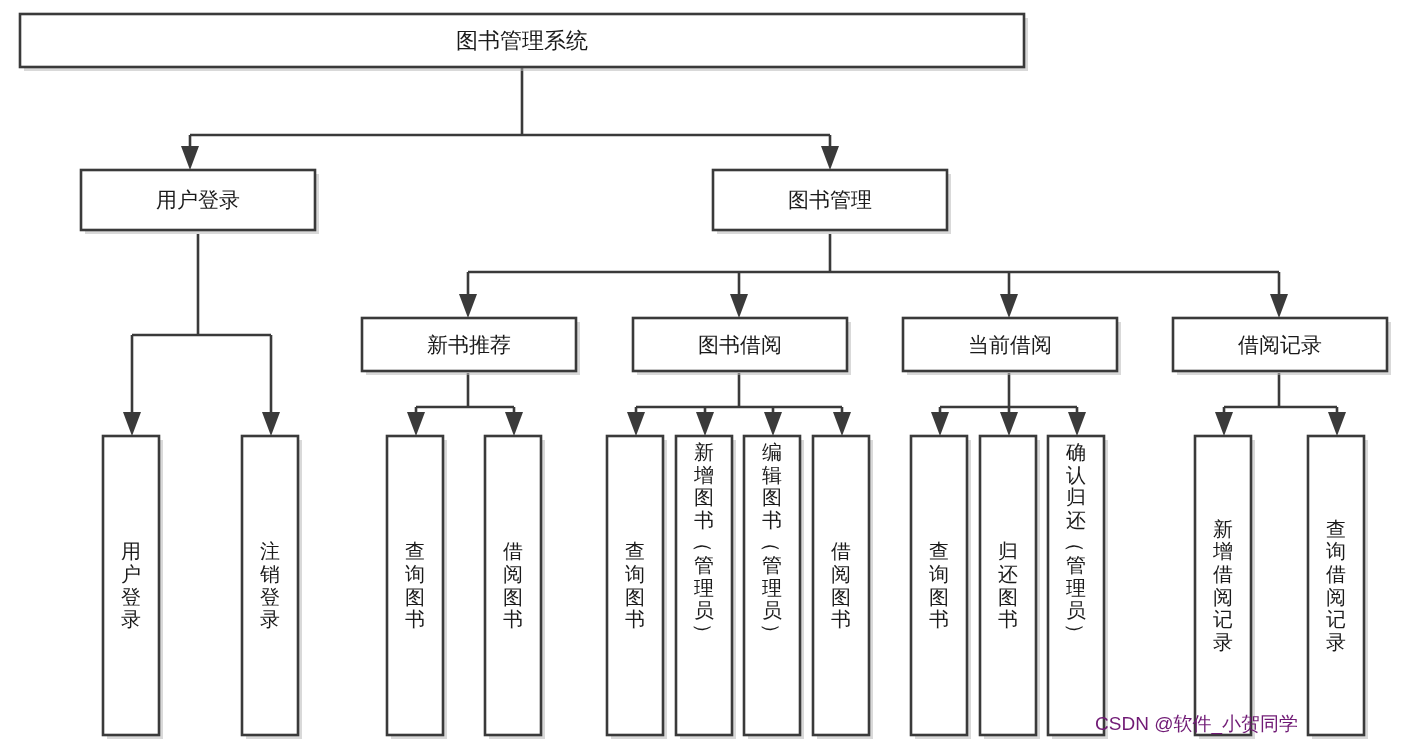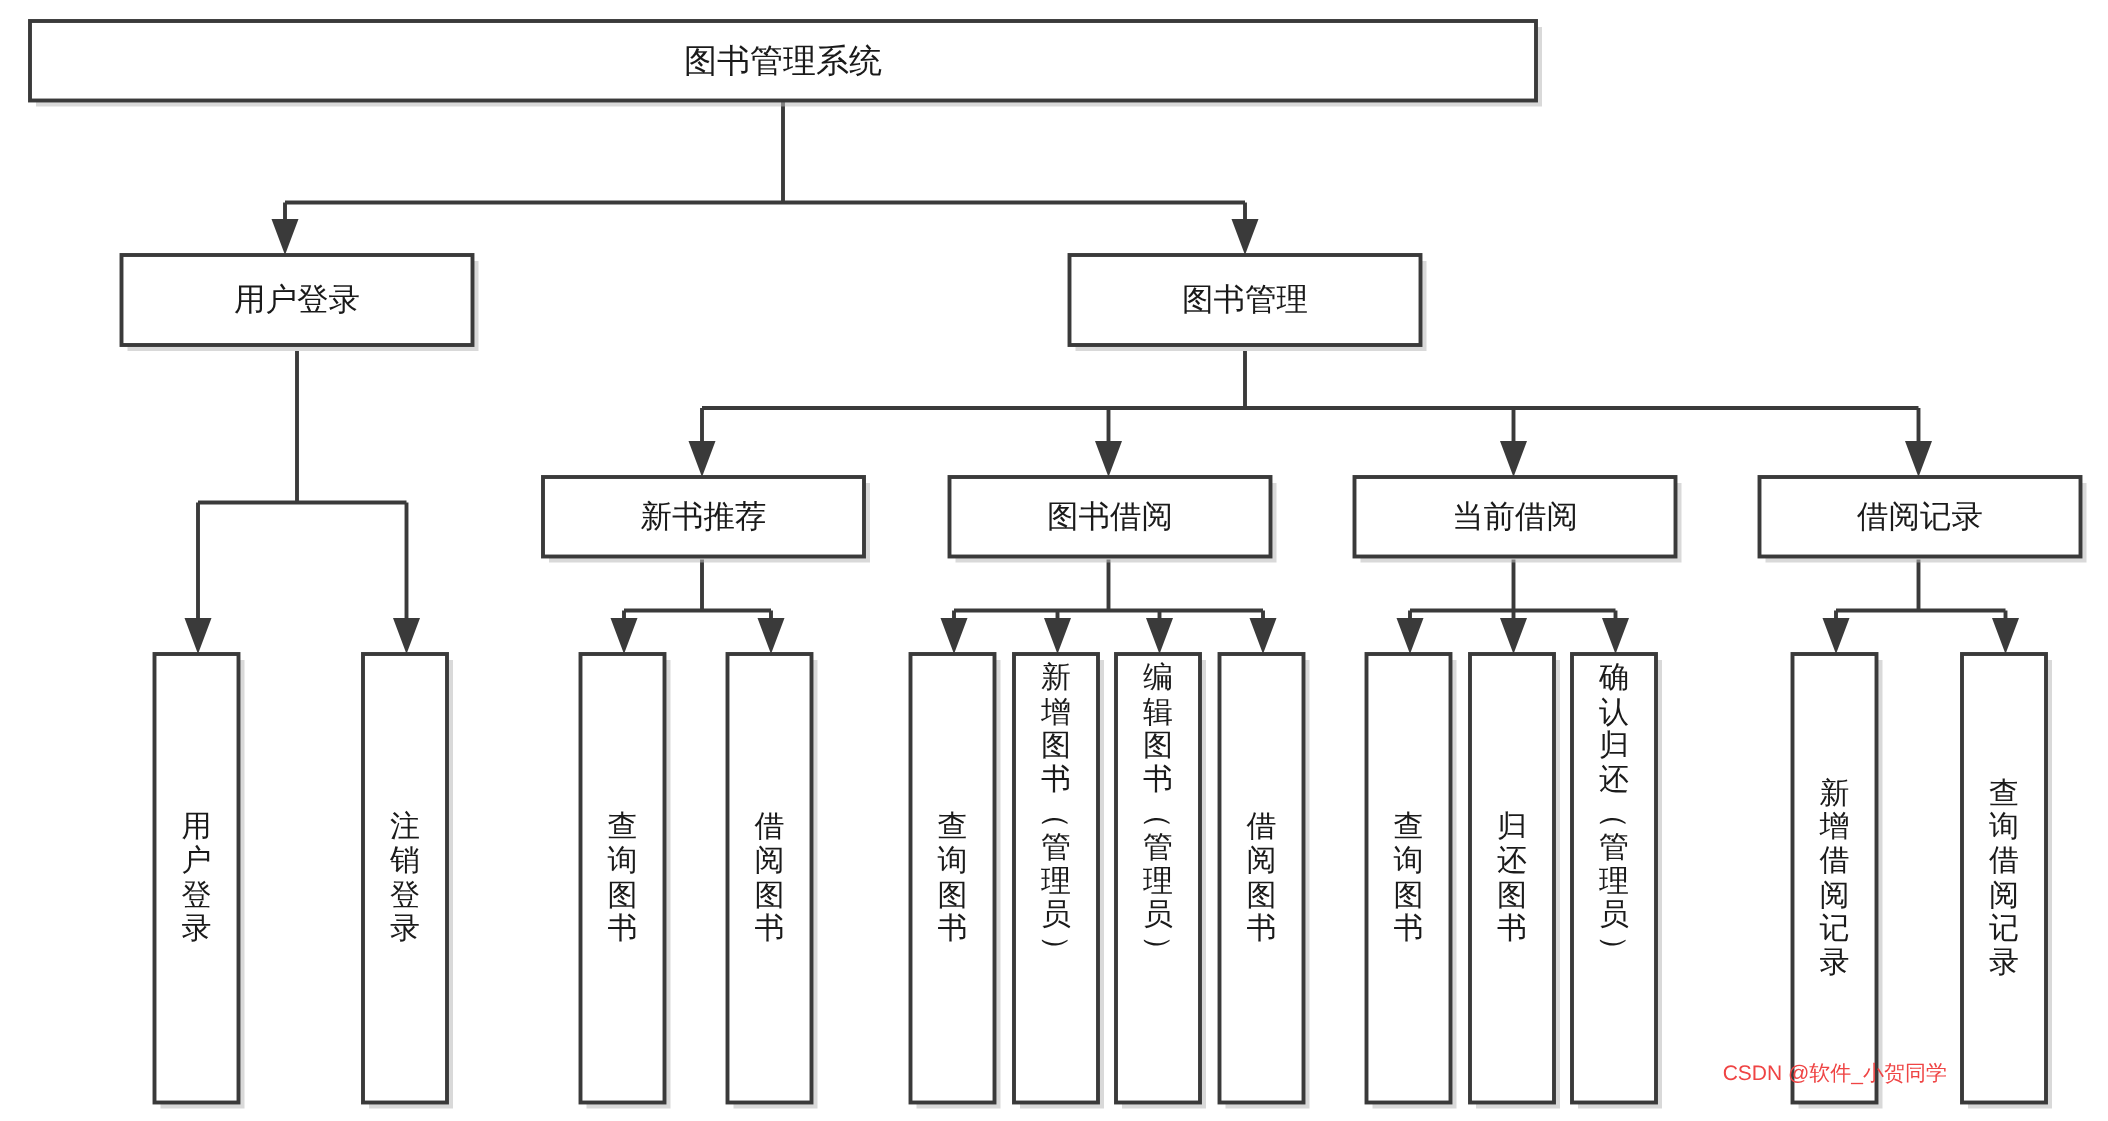--- a/index.html
+++ b/index.html
@@ -73,23 +73,23 @@
   }
   .vert-char {
     display: block;
   }
   .vert-char.paren {
     transform: rotate(90deg);
   }
   .watermark {
     position: absolute;
     right: 8px;
-    bottom: 22px;
-    font-size: 14px;
-    color: #ef4444;
+    bottom: 10px;
+    font-size: 19px;
+    color: #701a75;
     white-space: nowrap;
     font-family: "Liberation Sans", "DejaVu Sans", sans-serif;
   }
 </style>
 </head>
 <body>
 
 <div id="diagram-root">
 
   <svg class="diagram-svg" viewBox="0 0 1405 747">

